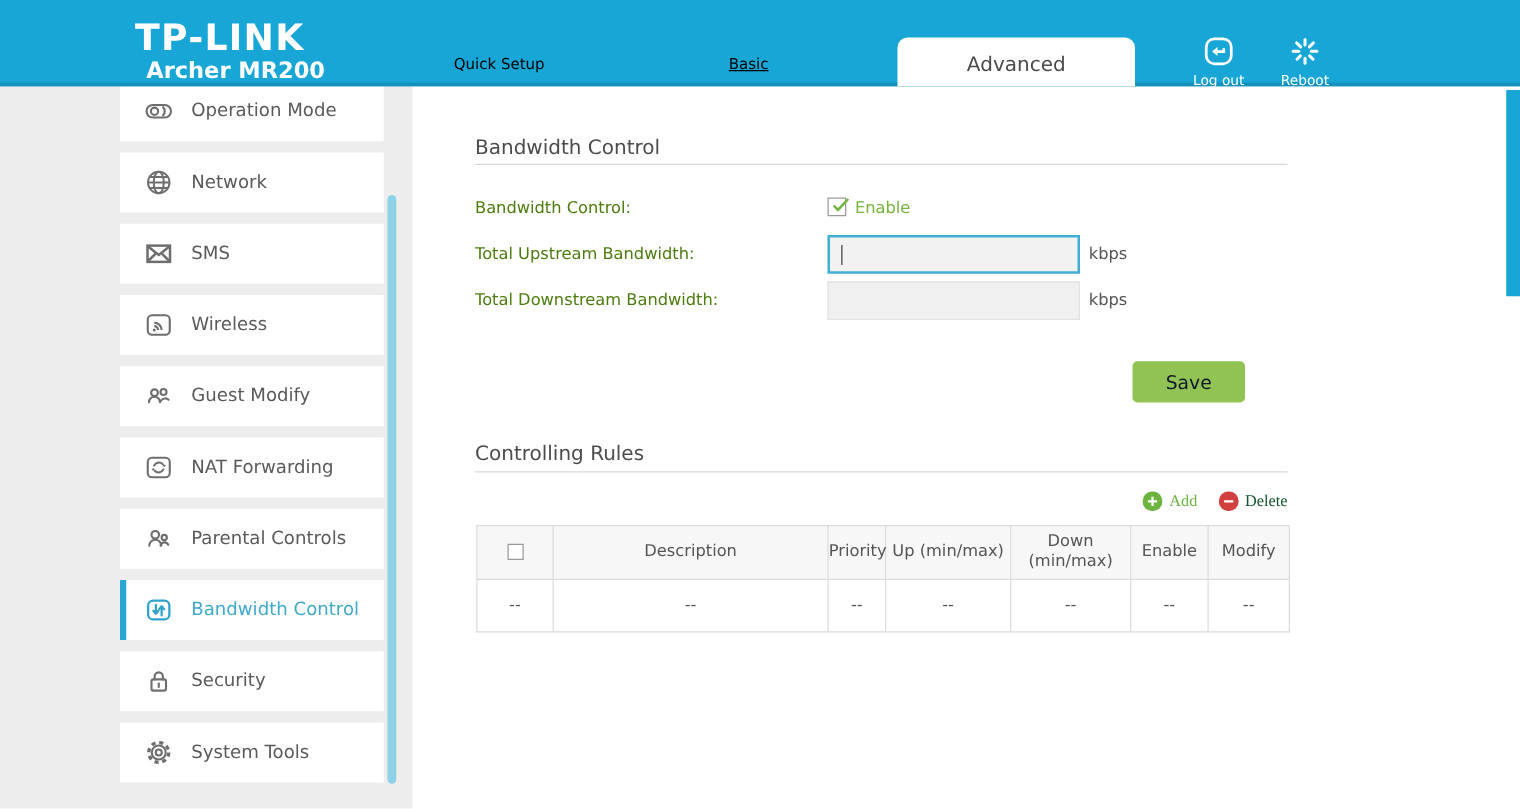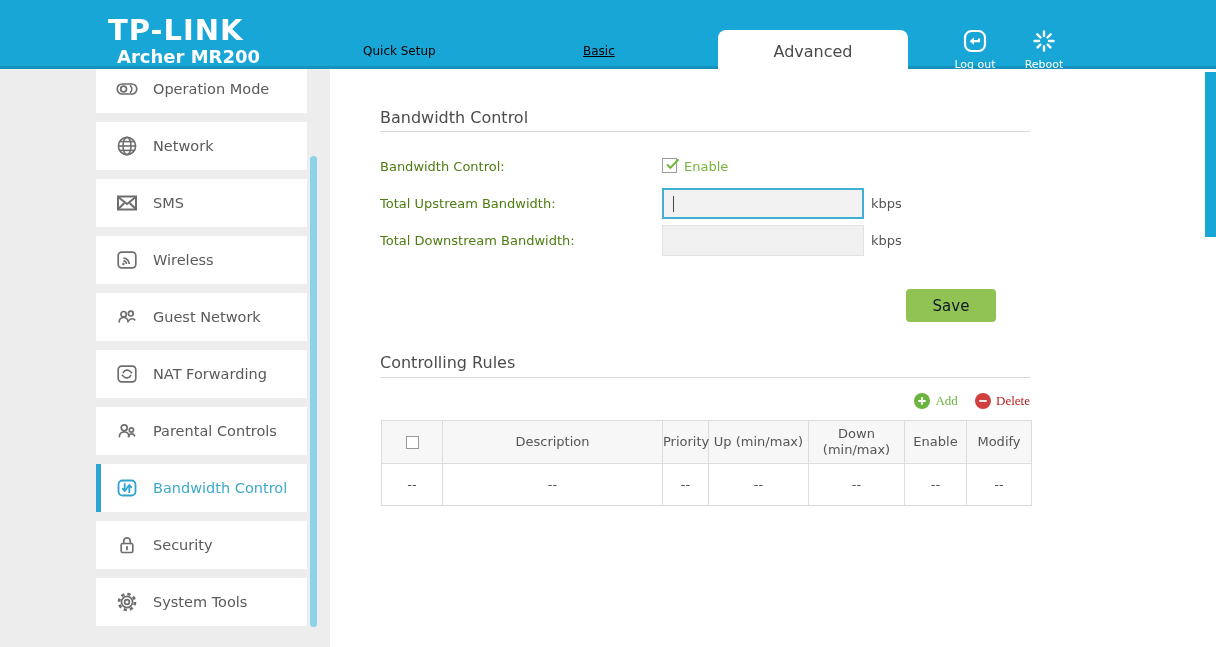--- a/index.html
+++ b/index.html
@@ -60,21 +60,21 @@
   @keyframes blink { 50% { opacity:0; } }
 
   .save-btn { position:absolute; left:906px; top:289px; width:90px; height:33px; background:#90c353;
               border:none; border-radius:4px; color:#0f172a; font-size:15px;
               font-family:"DejaVu Sans","Liberation Sans",sans-serif; cursor:pointer; }
 
   .addbar { position:absolute; left:380px; top:393px; width:650px; text-align:right;
             font-size:13px; white-space:nowrap;font-family:Liberation Serif, serif; }
   .addbar .tool { display:inline-flex; align-items:center; gap:5px; cursor:pointer; margin-left:14px; }
   .add-lbl { color:#6cb33f; }
-  .del-lbl { color:#b91c1c;text-align:right; }
+  .del-lbl { color:#14532d;text-align:right; }
 
   .rules-table { position:absolute; left:381px; top:420px; width:650px; border-collapse:collapse;
                  font-size:13px; color:#555; table-layout:fixed; }
   .rules-table th, .rules-table td { border:1px solid #dcdcdc; text-align:center; font-weight:normal; }
   .rules-table th { background:#f7f7f7; height:43px; line-height:1.25; }
   .rules-table td { background:#fff; height:42px; }
   .hdr-check { display:inline-block; width:13px; height:13px; border:1px solid #999;
                background:#fff; vertical-align:middle; cursor:pointer; }
 </style>
 </head>
@@ -134,21 +134,21 @@
 
   <div class="side-card" style="top:293px">
     <span class="side-icon">
       <svg width="24" height="24" viewBox="0 0 24 24" fill="none" stroke="#6e6e6e" stroke-width="1.7" stroke-linecap="round">
         <circle cx="8.6" cy="9.2" r="2.7"></circle>
           <path d="M4.2 16.8 a4.4 4.4 0 0 1 8.8 0"></path>
         <circle cx="15.8" cy="8.6" r="2.4"></circle>
           <path d="M13.8 15.6 a3.9 3.9 0 0 1 6 -0.8"></path>
       </svg>
     </span>
-    <span class="side-label">Guest Network</span>
+    <span class="side-label">Guest Modify</span>
   </div>
 
   <div class="side-card" style="top:350px">
     <span class="side-icon">
       <svg width="24" height="24" viewBox="0 0 24 24" fill="none" stroke="#6e6e6e" stroke-width="1.7" stroke-linecap="round">
         <rect x="3.2" y="4.2" width="17.6" height="15.6" rx="3.5"></rect>
         <path d="M8.3 10.5 a4.2 4.2 0 0 1 7 -1"></path>
           <path d="M15.7 13.5 a4.2 4.2 0 0 1 -7 1"></path>
         <path d="M15.3 9.6 l2.6 0.4 l-1.8 1.9 z" fill="#6e6e6e" stroke="none"></path>
         <path d="M8.7 14.4 l-2.6 -0.4 l1.8 -1.9 z" fill="#6e6e6e" stroke="none"></path>

